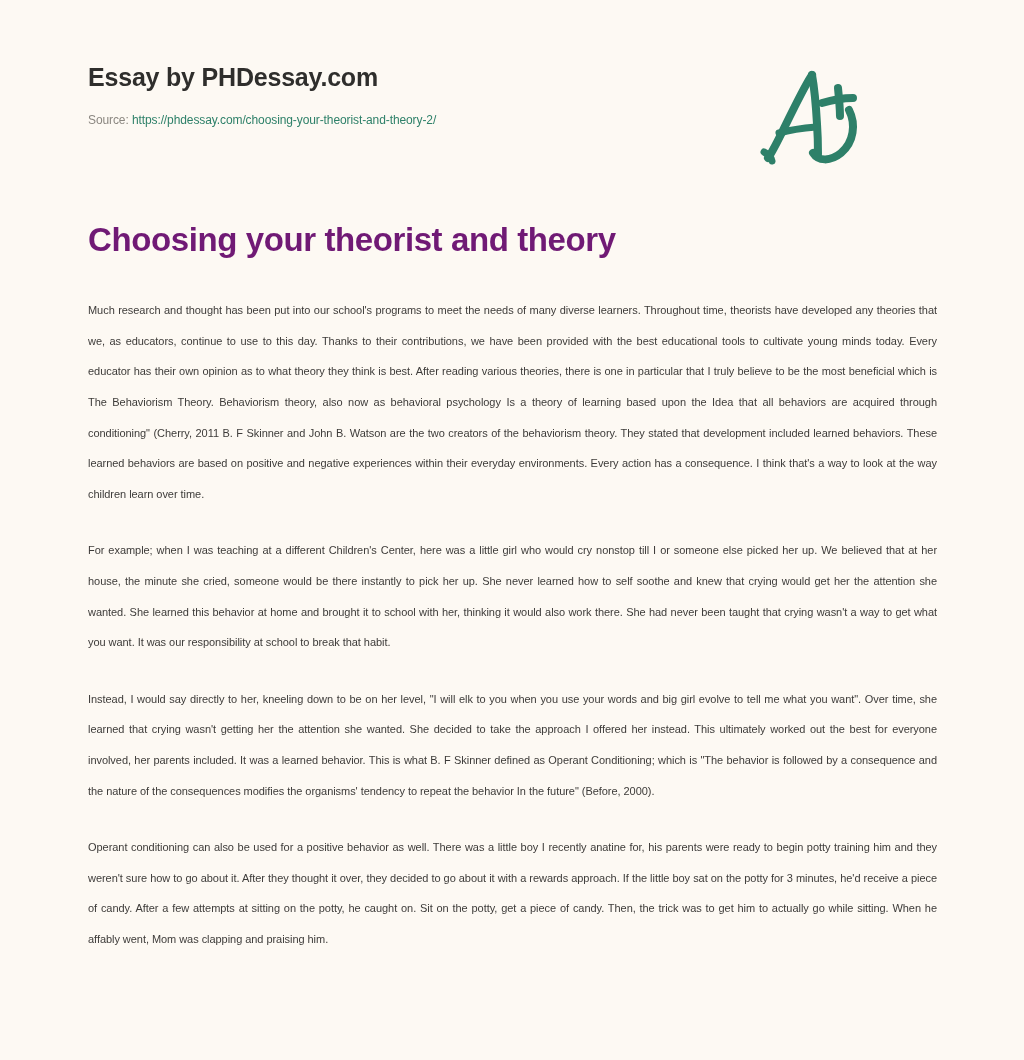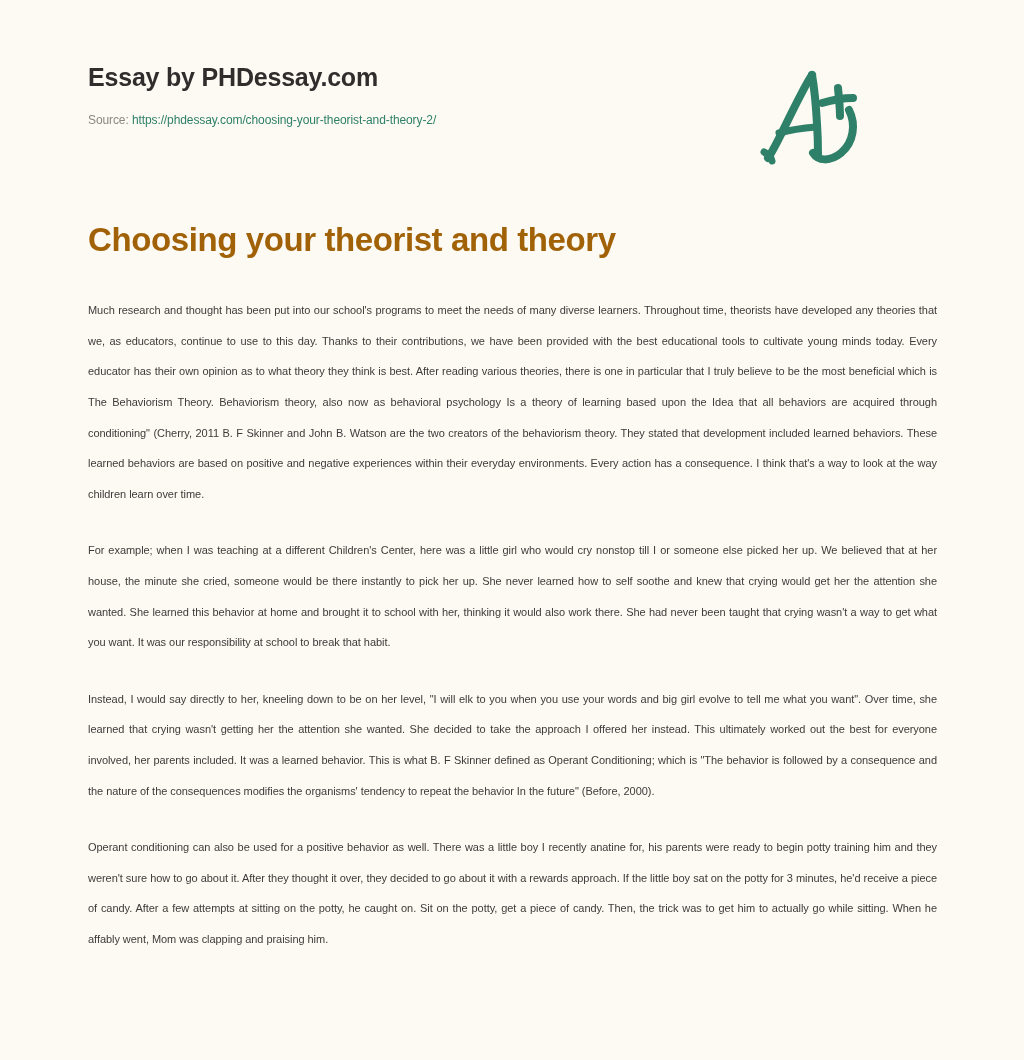--- a/index.html
+++ b/index.html
@@ -56,21 +56,21 @@
     top: 58px;
     width: 130px;
     height: 120px;
   }
   .logo svg { display: block; width: 100%; height: 100%; }
 
   
   .doc-title {
     font-size: 33px;
     font-weight: bold;
-    color: #a16207;
+    color: #701a75;
     letter-spacing: -0.4px;
     margin: 29px 0 0 0;
     line-height: 1.25;
   }
 
   
   .body-copy {
     margin-top: 35px;
     width: 849px;
   }

